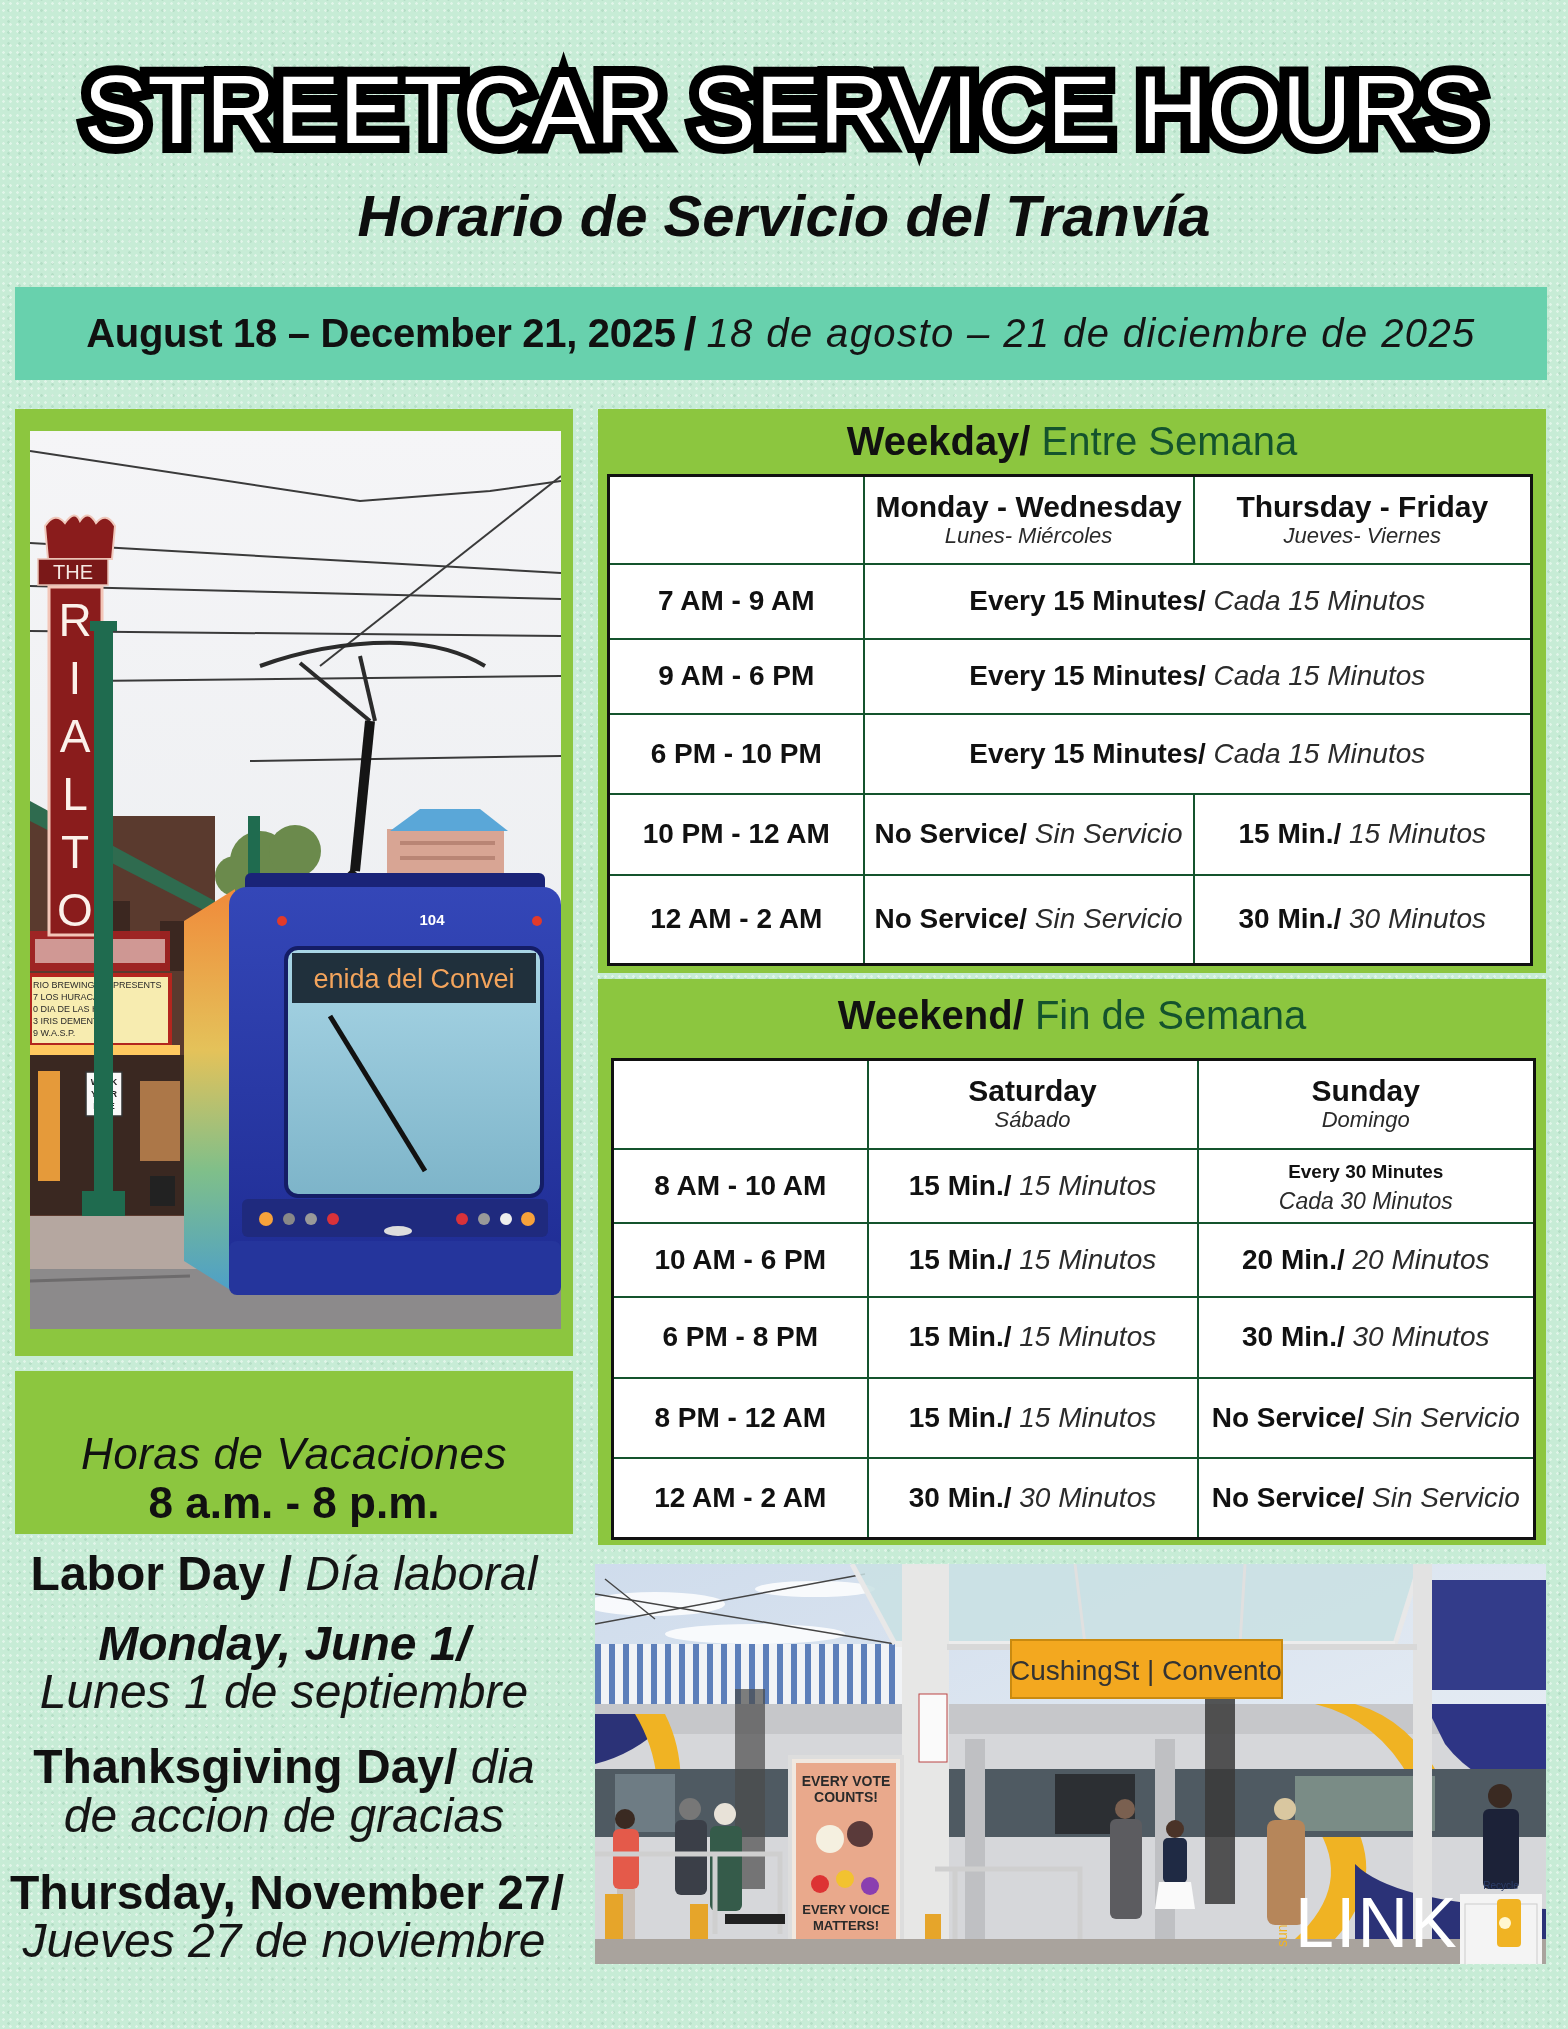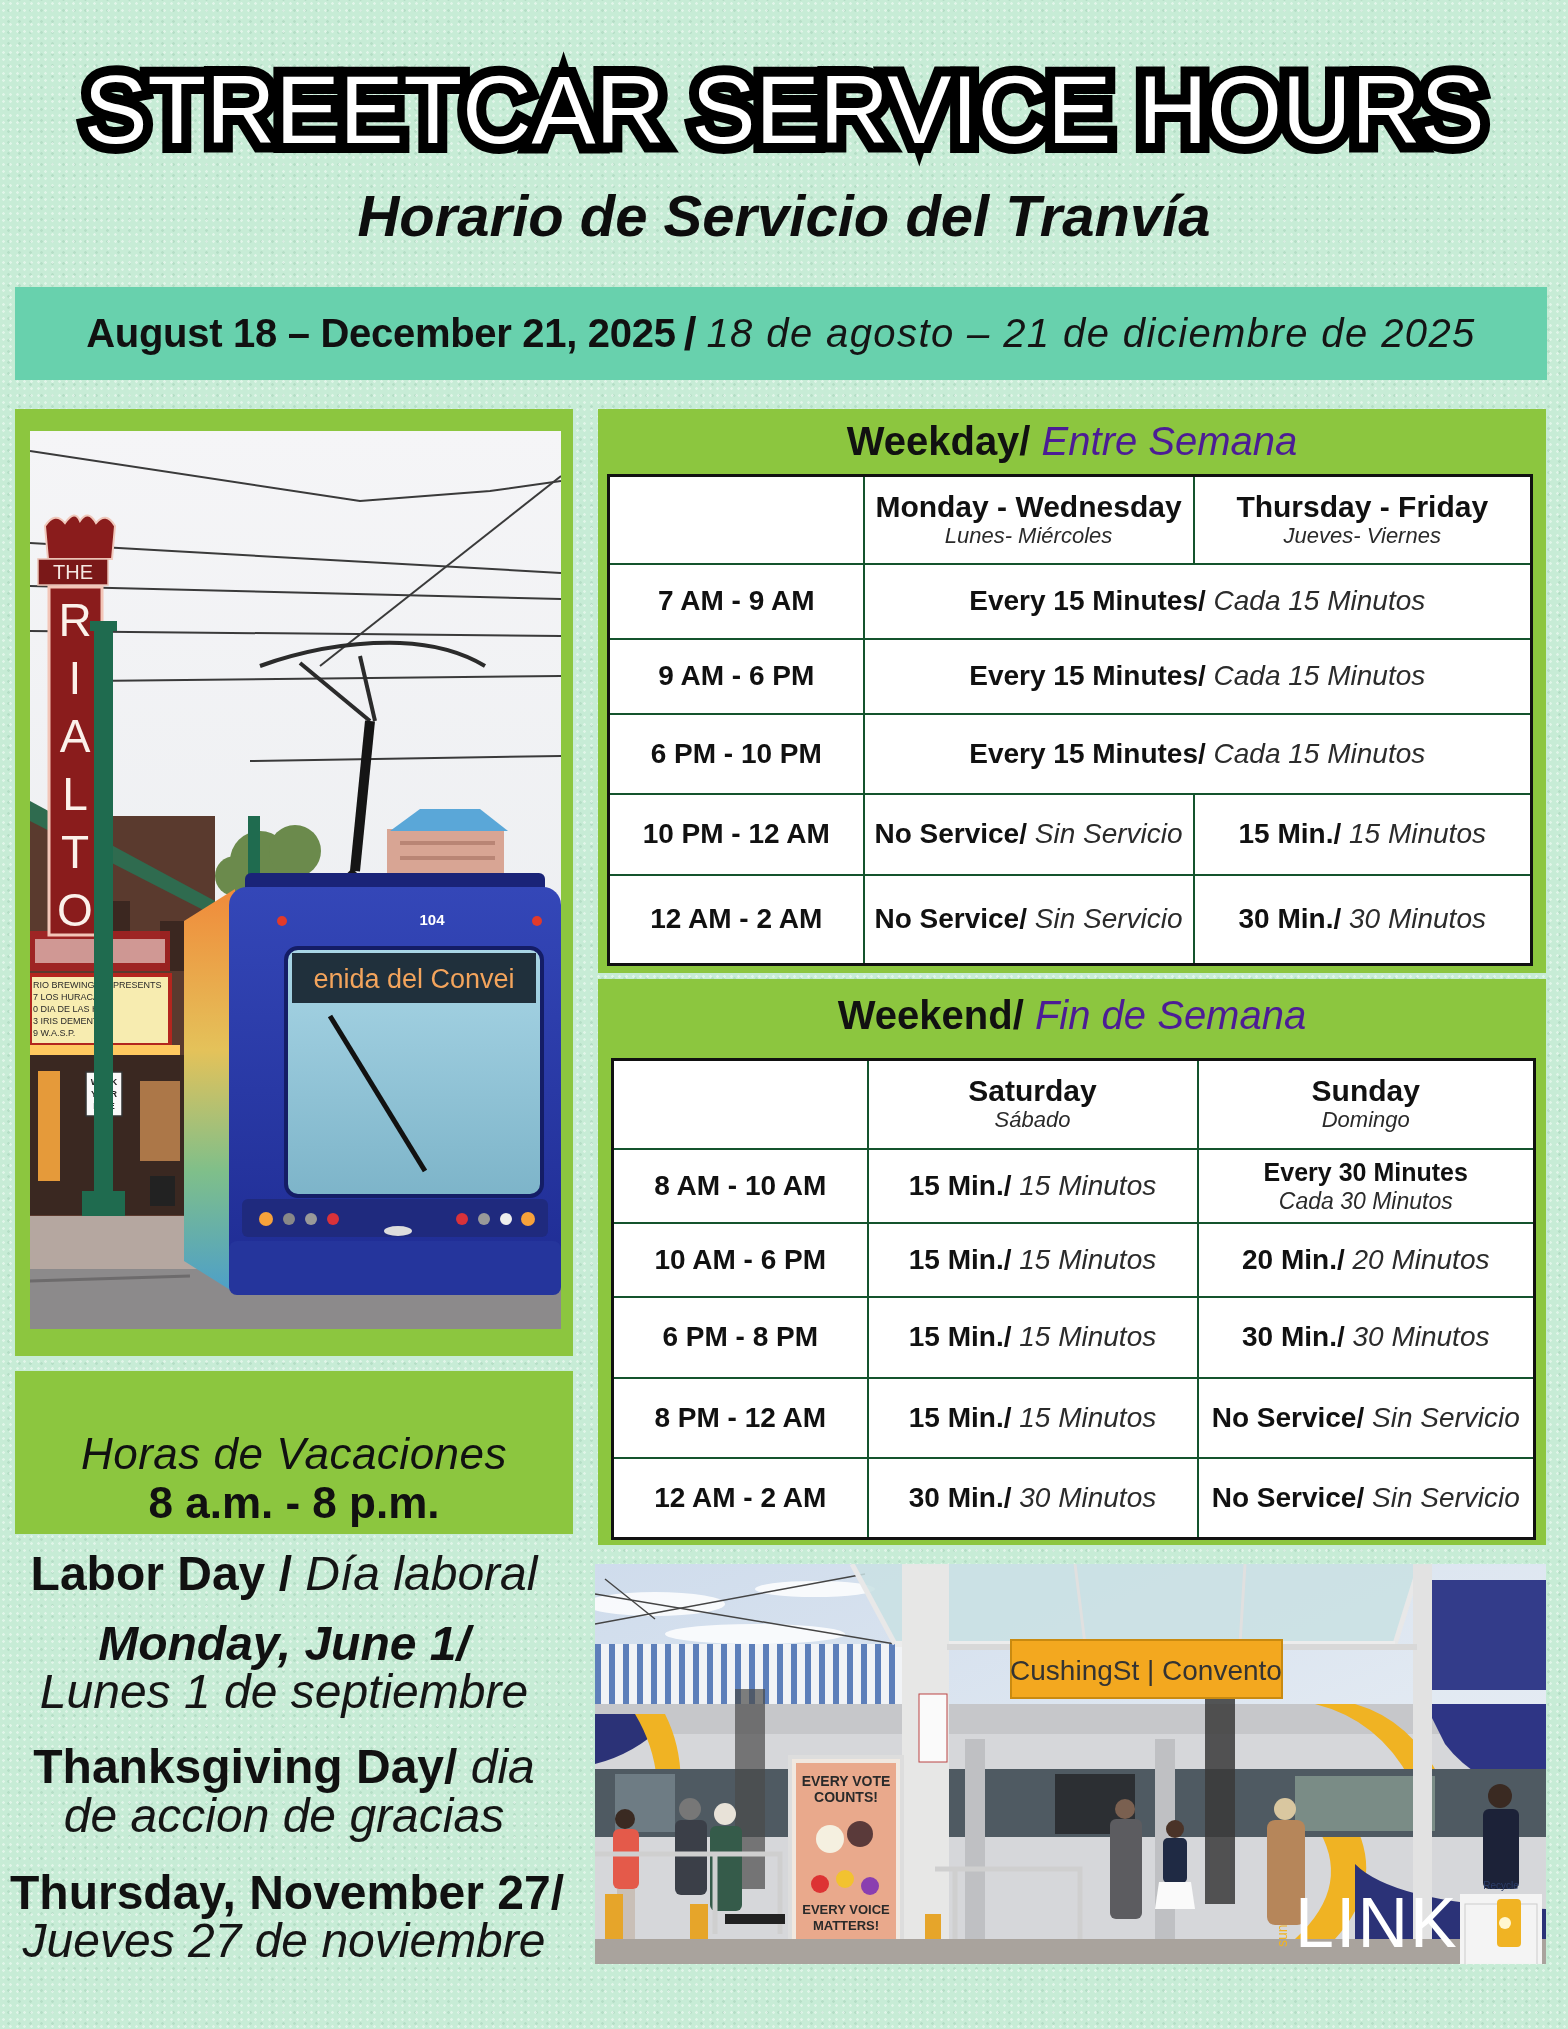--- a/index.html
+++ b/index.html
@@ -28,31 +28,31 @@
   .date-banner { position:absolute; left:15px; top:287px; width:1532px; height:93px; background:#68d1ad;
     display:flex; align-items:center; justify-content:center; white-space:nowrap; }
   .date-banner .b { font-weight:700; font-size:40px; letter-spacing:-0.3px; }
   .date-banner .sep { font-weight:700; font-size:46px; margin:0 10px 0 8px; }
   .date-banner .i { font-style:italic; font-size:40px; letter-spacing:1.4px; color:#151515; }
 
   
   .green { background:#8cc63f; }
   .panel-title { position:absolute; left:0; width:100%; text-align:center; white-space:nowrap; font-size:40px; }
   .panel-title .b { font-weight:700; }
-  .panel-title .i { font-style:italic; color:#4c1d95; }
+  .panel-title .i { color:#14532d; }
 
   table.sched { position:absolute; border-collapse:collapse; table-layout:fixed; background:#fff; border:3px solid #111; }
   table.sched td { border:2px solid #14532d; padding:0; text-align:center; vertical-align:middle; overflow:hidden; white-space:nowrap; }
   .hdr-en { display:block; font-weight:700; font-size:30px; line-height:32px; }
   .hdr-es { display:block; font-style:italic; font-size:22px; line-height:26px; color:#2a2a2a; }
   .time { font-weight:700; font-size:28px; }
   .cell { font-size:28px; }
   .cell .b { font-weight:700; }
   .cell .i { font-style:italic; color:#2b2b2b; }
-  .two-line .b { display:block; font-weight:700; font-size:25px; line-height:30px; }
+  .two-line .b { display:block; font-weight:700; font-size:19px; line-height:30px; }
   .two-line .i { display:block; font-style:italic; font-size:23px; line-height:28px; color:#2b2b2b; }
 
   
   .holiday-line { position:absolute; left:0; width:100%; text-align:center; white-space:nowrap; height:54px; line-height:54px; }
   .hl-title { font-weight:700; font-size:50px; }
   .hl-es { font-style:italic; font-size:44px; letter-spacing:0.5px; }
   .hl-hours { font-weight:700; font-size:44px; }
   .hlist { position:absolute; left:10px; width:548px; text-align:center; white-space:nowrap; height:50px; line-height:50px; font-size:48px; }
   .hlist .b { font-weight:700; }
   .hlist .i { font-style:italic; color:#151515; }

